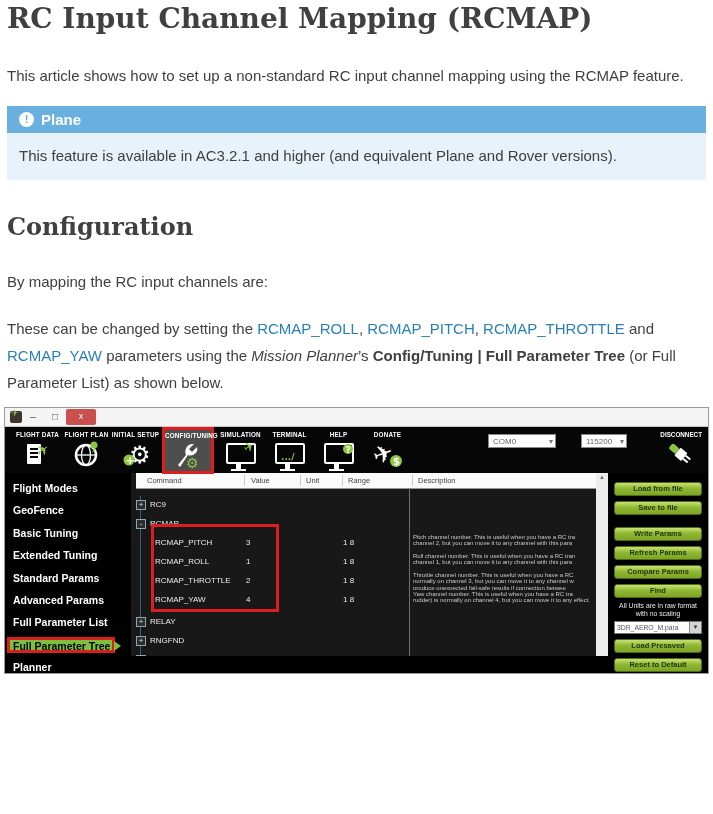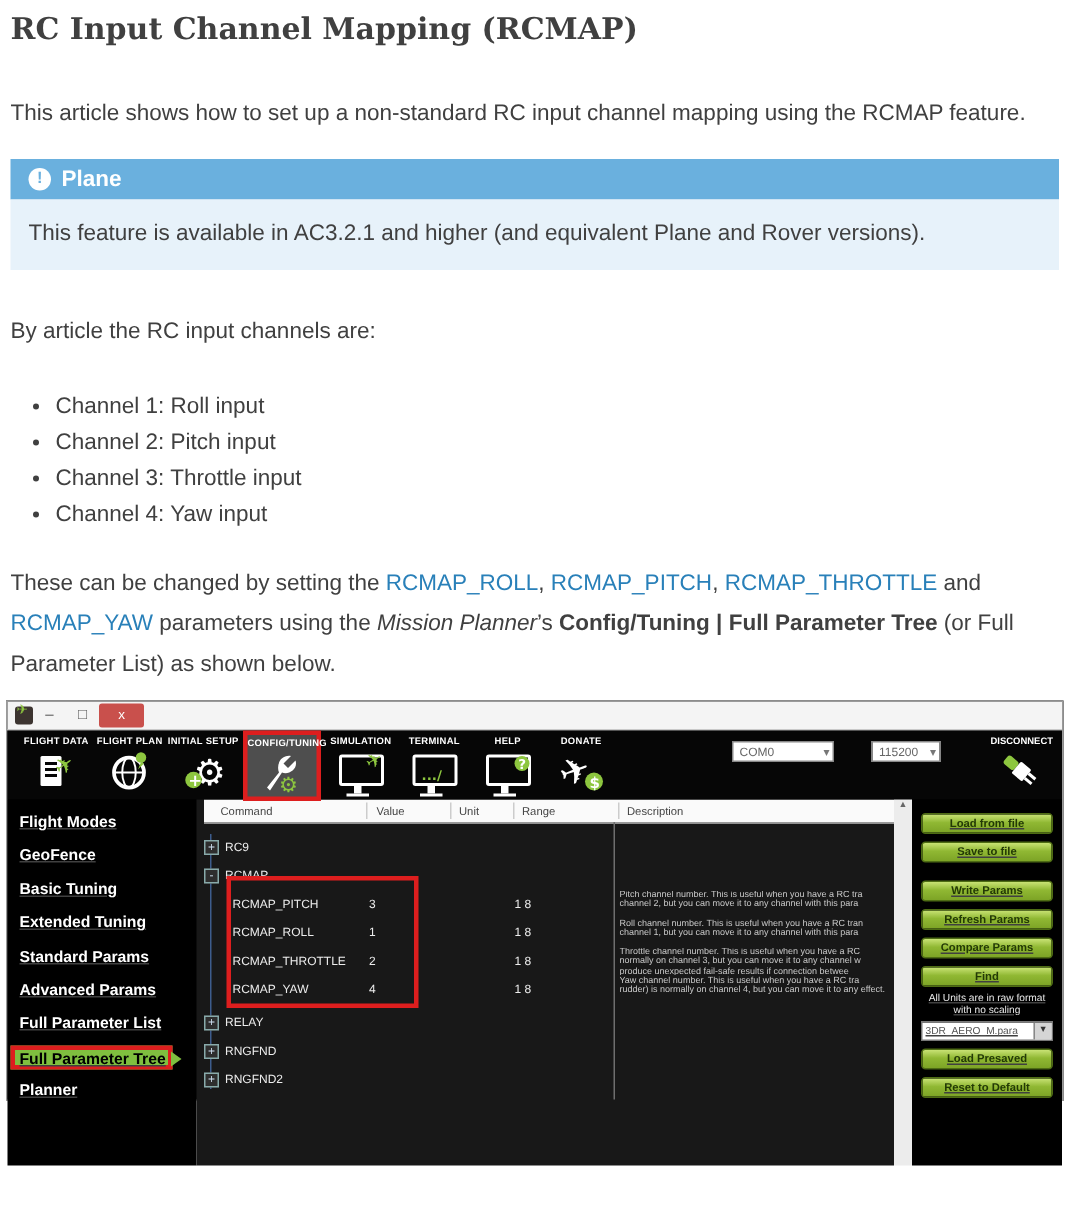--- a/index.html
+++ b/index.html
@@ -1,18 +1,18 @@
 <!DOCTYPE html>
 <html><head>
 <meta charset="utf-8">
 <style>
   html,body{margin:0;padding:0;background:#fff;}
   body{width:713px;height:814px;overflow:hidden;font-family:"Liberation Sans",sans-serif;color:#404040;}
   .doc{padding:2px 7px 0;}
-  h1.page-title{margin:0;font-family:"DejaVu Serif",serif;font-weight:700;font-size:20px;line-height:34px;color:#404040;}
+  h1.page-title{margin:0;font-family:"DejaVu Serif",serif;font-weight:700;font-size:28px;line-height:34px;color:#404040;}
   p.intro{margin:26px 0 0;font-size:15px;line-height:27px;}
   .note{margin-top:17px;}
   .note-head{background:#6ab0de;color:#fff;font-weight:bold;font-size:15px;padding:5px 12px;display:flex;align-items:center;gap:7px;}
   .note-ico{display:inline-block;width:15px;height:15px;border-radius:50%;background:#fff;color:#6ab0de;font-weight:bold;font-size:11px;line-height:15px;text-align:center;}
   .note-body{background:#e7f2fa;padding:11px 12px 12px;font-size:15px;line-height:24px;}
   h2.section-title{margin:33px 0 0;font-family:"DejaVu Serif",serif;font-weight:700;font-size:24px;line-height:28px;color:#404040;}
   p.lead{margin:27px 0 0;font-size:15px;line-height:27px;}
   ul.channels{margin:25px 0 0;padding-left:30px;font-size:15px;}
   ul.channels li{line-height:24px;}
   p.para2{margin:20px 0 0;font-size:15px;line-height:27px;}
@@ -33,21 +33,21 @@
   .tb-item .tb-label{font-size:6.3px;font-weight:bold;letter-spacing:.2px;padding-top:4px;white-space:nowrap;}
   .tb-item.active{width:52px;background:#4e4e4e;border:3px solid #dd1e1e;height:47px;margin:0 2px;box-sizing:border-box;}
   .tb-item.active .tb-label{padding-top:2px;}
   .tb-icon{height:32px;position:relative;}
   .tb-right{position:absolute;left:483px;top:7px;}
   .combo{position:absolute;background:#fff;border:1px solid #888;height:14px;font-size:8px;color:#666;line-height:14px;padding-left:4px;box-sizing:border-box;cursor:pointer;}
   .combo .chev{position:absolute;right:2px;top:0;color:#777;font-size:8px;}
   .linkstats{position:absolute;left:0;top:22px;color:#fff;font-size:9px;font-weight:bold;text-decoration:underline;cursor:pointer;white-space:nowrap;margin-top:37px;}
   .disc{position:absolute;right:6px;top:4px;text-align:center;color:#fff;cursor:pointer;}
   .disc .tb-label{font-size:6.3px;font-weight:bold;}
-  .mp-body{position:absolute;left:0;top:65px;width:100%;height:244px;display:flex;text-decoration:underline;}
+  .mp-body{position:absolute;left:0;top:65px;width:100%;height:183px;display:flex;}
   
   .mp-side{width:126px;background:#000;padding-top:7px;box-sizing:border-box;}
   .side-item{height:16px;margin:0 0 6.4px 8px;color:#fff;font-weight:bold;font-size:10.5px;line-height:16px;cursor:pointer;white-space:nowrap;}
   .side-item.sel{background:#7fbf3f;color:#000;border:3px solid #dd1e1e;width:108px;padding-left:3px;margin-left:2px;position:relative;line-height:13px;height:16px;box-sizing:border-box;}
   .side-item.sel:after{content:"";position:absolute;right:-9px;top:1px;border-left:7px solid #7fbf3f;border-top:5px solid transparent;border-bottom:5px solid transparent;}
   
   .mp-grid{width:465px;background:#181818;position:relative;overflow:hidden;}
   .g-head{position:absolute;left:5px;top:0;width:100%;height:15px;background:#fafafa;border-bottom:1px solid #999;color:#444;font-size:7.5px;line-height:15px;}
   .g-head span{position:absolute;top:0;}
   .hsep{position:absolute;top:2px;width:1px;height:11px;background:#ccc;}
@@ -88,28 +88,23 @@
   <p class="intro">This article shows how to set up a non-standard RC input channel mapping using the RCMAP feature.</p>
 
   <div class="note">
     <div class="note-head">
       <span class="note-ico">!</span>
       <span>Plane</span>
     </div>
     <div class="note-body">This feature is available in AC3.2.1 and higher (and equivalent Plane and Rover versions).</div>
   </div>
 
-  <p class="lead">By article the RC input channels are:</p>
-
-  <ul class="channels">
-    <li>Channel 1: Roll input</li>
-    <li>Channel 2: Pitch input</li>
-    <li>Channel 3: Throttle input</li>
-    <li>Channel 4: Yaw input</li>
-  </ul>
+  <h2 class="section-title">Configuration</h2>
+  <p class="lead">By mapping the RC input channels are:</p>
+
 
   <p class="para2"><span>These can be changed by setting the </span><a class="plink">RCMAP_ROLL</a><span>, </span><a class="plink">RCMAP_PITCH</a><span>, </span><a class="plink">RCMAP_THROTTLE</a><span> and </span><a class="plink">RCMAP_YAW</a><span> parameters using the </span><em>Mission Planner</em><span>’s </span><strong>Config/Tuning | Full Parameter Tree</strong><span> (or Full Parameter List) as shown below.</span></p>
 
   <div class="mp">
 
     <div class="mp-titlebar">
       <div class="app-ico">
           <span>✈</span>
         </div>
       <div class="win-btn">–</div>

